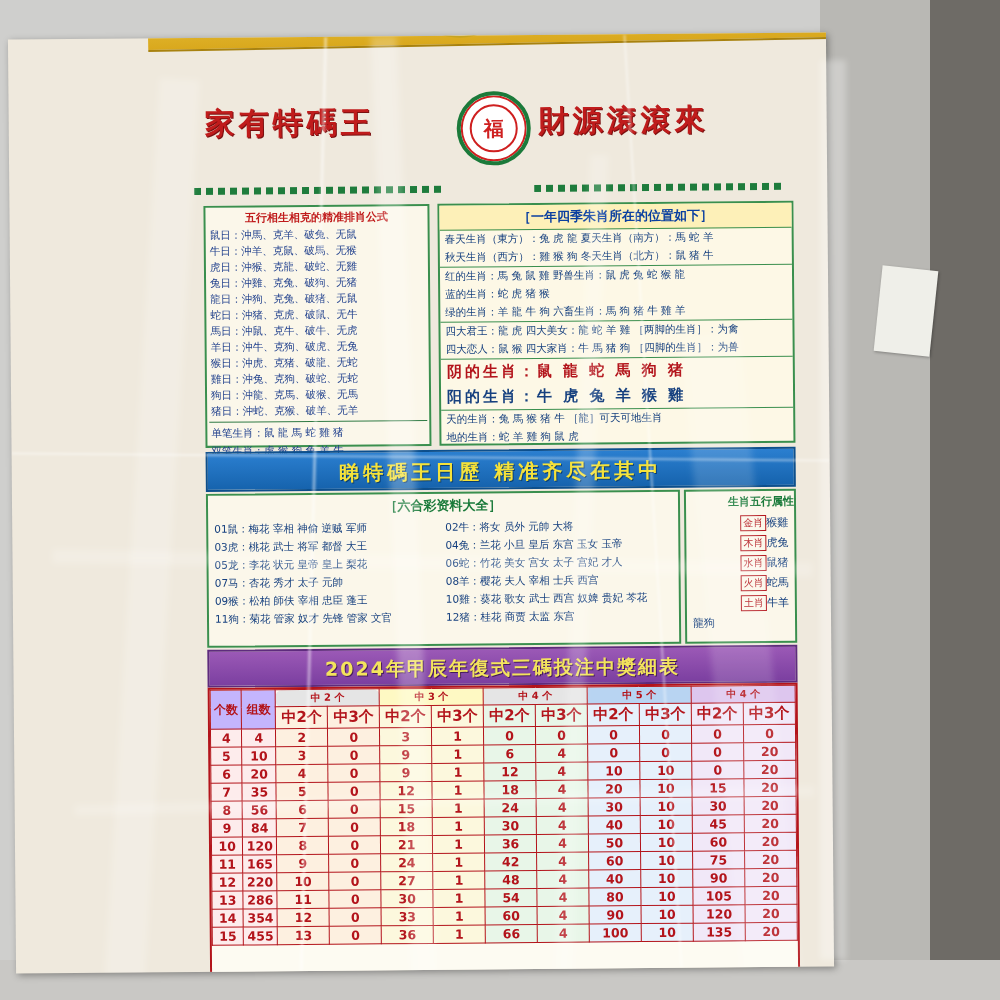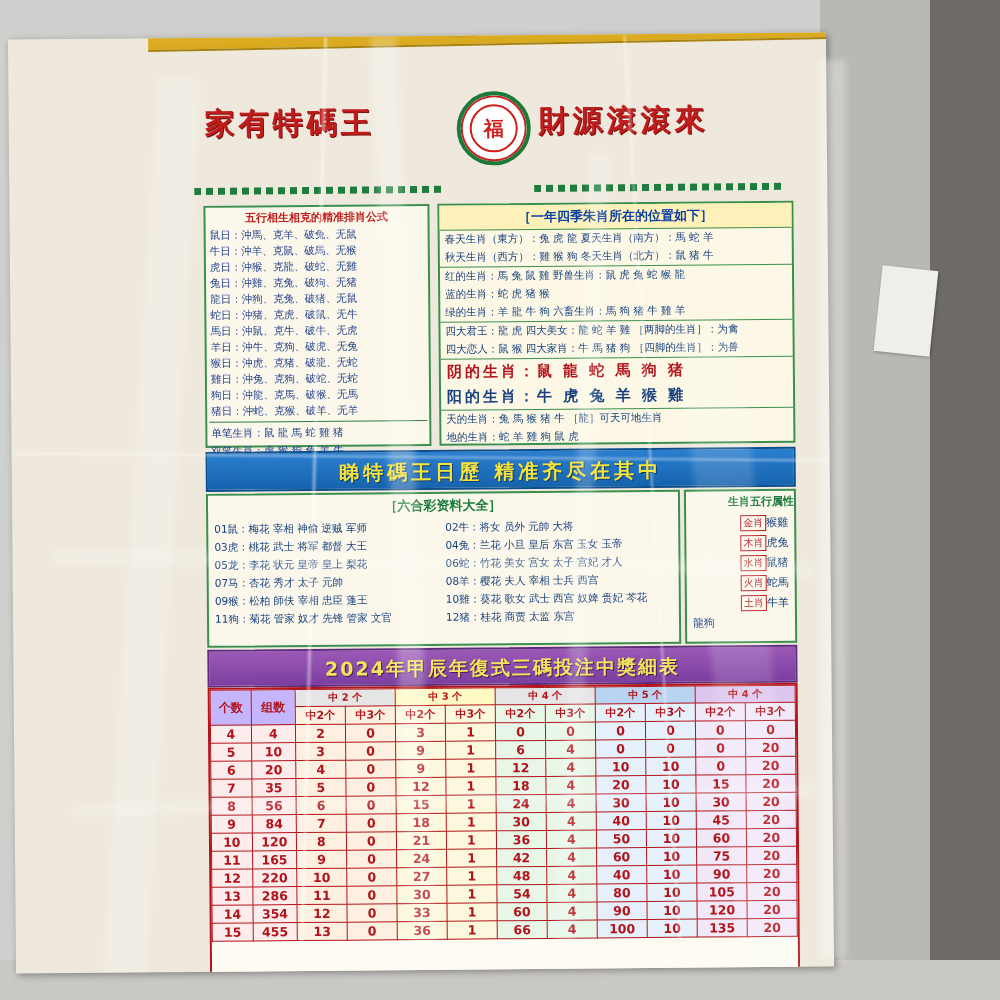--- a/index.html
+++ b/index.html
@@ -123,21 +123,21 @@
   #purple .txt{
     position:absolute;width:100%;top:6px;text-align:center;font-size:19px;font-weight:bold;
     color:#f3e45c;letter-spacing:2px;text-shadow:1px 1px 0 #43195c;
   }
 
   
   #tbl{left:194px;top:650px;width:586px;height:300px;border:2px solid #b3141b;background:#fdfbf2;}
   table{border-collapse:collapse;width:100%;font-size:12px;}
   th,td{border:1px solid #b3141b;text-align:center;padding:1px 0;color:#b3141b;font-weight:bold;}
   thead .grp{font-size:10px;padding:1px 0;}
-  thead .sub{font-size:11px;padding:1px 0;}
+  thead .sub{font-size:15px;padding:1px 0;}
   .c-red{background:#fdecec;}
   .c-org{background:#fdf0e0;}
   .c-yel{background:#fcf8dd;}
   .c-grn{background:#e8f6e8;}
   .c-blu{background:#e6f0fb;}
   .c-pur{background:#f1e8f8;}
   .h-red{background:#c4b5fd;}
   .h-org{background:#e5e5e5;border-radius:6px;}
   .h-yel{background:#fef9c3;}
   .h-grn{background:#e5e5e5;}

